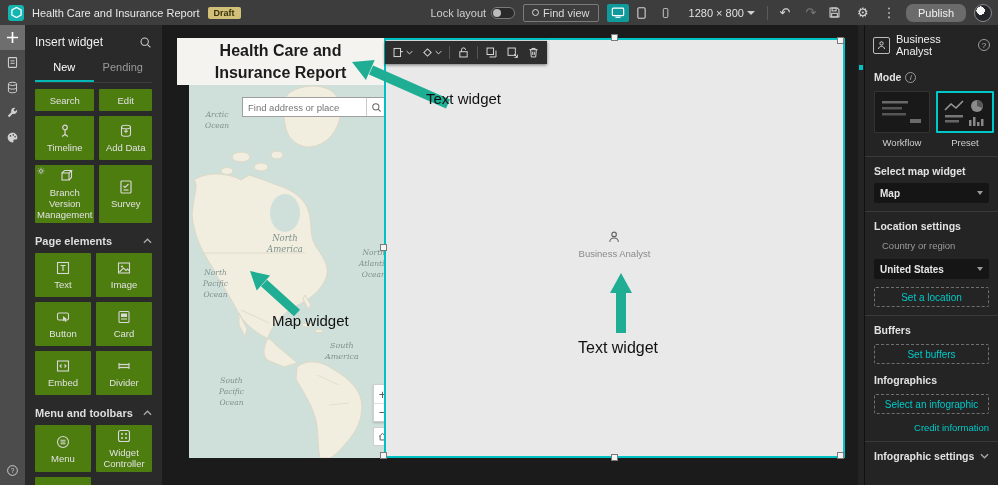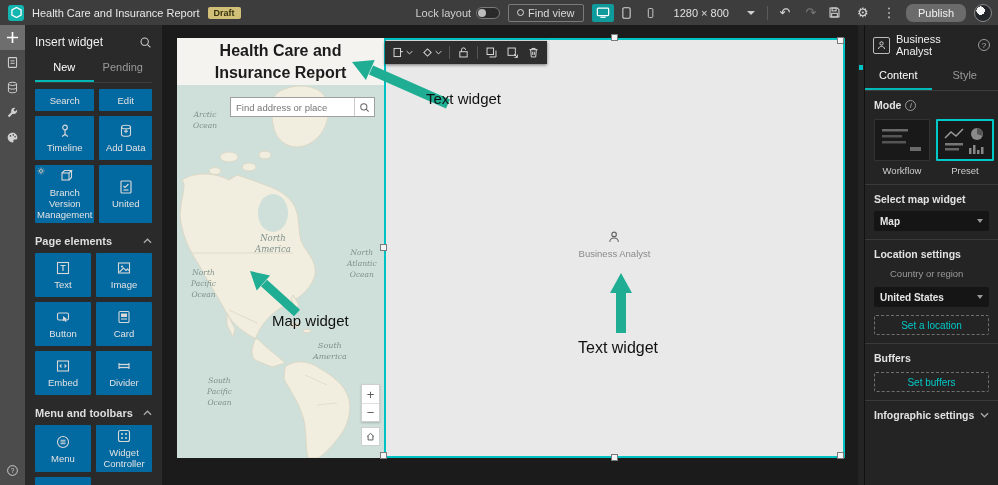--- a/index.html
+++ b/index.html
@@ -20,21 +20,21 @@
   .toggle { width:24px; height:12px; background:#2a2a2a; border:1px solid #7a7a7a;
     border-radius:7px; position:relative; }
   .toggle .knob { position:absolute; left:1px; top:1px; width:8px; height:8px;
     border-radius:50%; background:#bdbdbd; }
   .liveview { display:flex; align-items:center; gap:4px; border:1px solid #7a7a7a;
     border-radius:2px; padding:2px 8px; color:#d9d9d9; }
   .liveview .dot { width:7px; height:7px; border:1.5px solid #d9d9d9; border-radius:50%; }
   .devbtn { width:22px; height:18px; display:flex; align-items:center;
     justify-content:center; border-radius:2px; color:#d6d6d6; }
   .devbtn.active { background:#0f9b9b; color:#fff; }
-  .res { display:flex; align-items:center; gap:18px; color:#e0e0e0; margin:0 4px; }
+  .res { display:flex; align-items:center; gap:3px; color:#e0e0e0; margin:0 4px; }
   .caret { width:0; height:0; border-left:4px solid transparent;
     border-right:4px solid transparent; border-top:4px solid #cfcfcf; display:inline-block; }
   .tbicon { width:18px; text-align:center; color:#d8d8d8; font-size:13px; }
   .tbicon.dim { color:#777; }
   .sep-v { width:1px; height:14px; background:#5a5a5a; }
   .publish { background:#6b6b6b; color:#f2f2f2; border-radius:7px; padding:3px 12px;
     font-size:11px; }
   .avatar { width:18px; height:18px; border-radius:50%;
     background:radial-gradient(circle at 35% 35%, #f5f5f5 0 28%, #22262a 29% 100%);
     border:1px solid #888; }
@@ -52,38 +52,38 @@
   
   .insert { width:137px; background:#2a2a2a; flex:0 0 137px; color:#e0e0e0;
     padding:0 10px; overflow:hidden; }
   .insert-head { display:flex; align-items:center; justify-content:space-between;
     padding:10px 0 6px 0; }
   .insert-title { font-size:12px; color:#f0f0f0; }
   .tabs { display:flex; border-bottom:1px solid #3c3c3c; }
   .tab { flex:1; text-align:center; font-size:11px; color:#9a9a9a; padding:6px 0 7px; }
   .tab.active { color:#fff; border-bottom:2px solid #00b8b8; }
   .tilegrid { display:grid; grid-template-columns:1fr 1fr; gap:5px; margin-top:6px; }
-  .tile { background:#0369a1; border-radius:1px; display:flex; flex-direction:column;
+  .tile { background:#4d7c0f; border-radius:1px; display:flex; flex-direction:column;
     align-items:center; justify-content:center; gap:3px; min-height:44px;
     font-size:9.5px; color:#e2e2e2; text-align:center; padding:3px 2px; position:relative; }
   .tile.short { min-height:22px; }
   .tile .corner { position:absolute; top:2px; left:2px; color:#bdbdbd; }
   .sect { display:flex; align-items:center; justify-content:space-between;
     margin:12px 0 2px; font-size:11px; font-weight:bold; color:#dedede; }
   .chev { color:#aaa; }
 
   
   .editor { flex:1; background:#1b1b1b; position:relative; min-width:0; }
   .page { position:absolute; left:15px; top:13px; width:668px; height:420px; }
   .w-title { position:absolute; left:0; top:0; width:207px; height:47px;
     background:#f4f3f0; display:flex; align-items:center; justify-content:center;
     text-align:center; }
   .w-title span { font-size:16px; font-weight:bold; color:#1c1c1c; line-height:22px;
     padding:0 10px; }
-  .w-map { position:absolute; left:0; top:47px; width:207px; height:373px;
+  .w-map { position:absolute; left:12px; top:47px; width:207px; height:373px;
     background:#404040; overflow:hidden; }
   .map-search { position:absolute; left:53px; top:12px; width:145px; height:20px;
     background:#fff; border:1px solid #9f9f9f; display:flex; align-items:center; }
   .map-search input { flex:1; border:0; outline:0; font-size:9.5px; color:#555;
     padding:0 5px; min-width:0; font-family:"Liberation Sans",sans-serif; background:transparent; }
   .map-search .mag { width:20px; height:100%; border-left:1px solid #ccc;
     display:flex; align-items:center; justify-content:center; color:#666; }
   .map-ctl { position:absolute; right:4px; bottom:36px; width:19px;
     background:#fff; border:1px solid #cfcfcf; box-shadow:0 1px 2px rgba(0,0,0,.2); }
   .map-ctl div { height:18px; display:flex; align-items:center; justify-content:center;
@@ -119,21 +119,21 @@
   .rp-head .boxicon { width:17px; height:17px; border:1px solid #bbb; border-radius:2px;
     display:flex; align-items:center; justify-content:center; color:#ddd; }
   .rp-title { font-size:11px; color:#f0f0f0; flex:1; }
   .rp-help { width:12px; height:12px; border:1px solid #9a9a9a; border-radius:50%;
     font-size:8px; display:flex; align-items:center; justify-content:center; color:#bbb; }
   .rp-body { flex:1; overflow:hidden; font-size:10.5px; }
   .rp-sec { padding:8px 9px; border-top:1px solid #3a3a3a; }
   .rp-sec.first { border-top:0; }
   .rp-h { font-size:10.5px; font-weight:bold; color:#e2e2e2; display:flex;
     align-items:center; gap:4px; }
-  .rp-sub { color:#9a9a9a; font-size:9.5px; margin:8px 16px 4px; }
+  .rp-sub { color:#9a9a9a; font-size:9.5px; margin:8px 8px 4px; }
   .info-i { width:11px; height:11px; border:1px solid #9a9a9a; border-radius:50%;
     font-size:7.5px; font-style:italic; display:flex; align-items:center;
     justify-content:center; color:#bbb; font-weight:normal; }
   .modecards { display:flex; gap:6px; margin-top:8px; }
   .modecard { flex:1; text-align:center; font-size:9.5px; color:#cfcfcf; }
   .mc-box { height:42px; background:#191919; border:1px solid #333; border-radius:1px;
     margin-bottom:4px; padding:5px; display:flex; }
   .modecard.sel .mc-box { border:2px solid #00c8c8; }
   .dropdown { margin-top:6px; height:20px; background:#151515; border-radius:2px;
     display:flex; align-items:center; padding:0 6px; color:#e6e6e6; font-size:10px;
@@ -307,21 +307,21 @@
               <path d="M5 5 L7.5 2.5 H14.5 L12 5 M14.5 2.5 V9.5 L12 12" fill="none" stroke="#d8d8d8" stroke-width="1.1"></path>
             </svg>
           <span>Branch Version Management</span>
         </div>
         <div class="tile">
           <svg width="16" height="16" viewBox="0 0 16 16">
               <rect x="3" y="2" width="10" height="12" rx="1" fill="none" stroke="#d8d8d8" stroke-width="1.2"></rect>
               <path d="M5.5 7 L7 8.5 L10.5 5" fill="none" stroke="#d8d8d8" stroke-width="1.2"></path>
               <line x1="5.5" y1="11" x2="10.5" y2="11" stroke="#d8d8d8" stroke-width="1.2"></line>
             </svg>
-          <span>United</span>
+          <span>Survey</span>
         </div>
       </div>
 
       <div class="sect">
         <span>Page elements</span>
         <span class="chev">
           <svg width="9" height="6" viewBox="0 0 10 6">
               <path d="M1 5 L5 1 L9 5" fill="none" stroke="#aaa" stroke-width="1.4"></path>
             </svg>
         </span>
@@ -560,24 +560,20 @@
     <div class="rpanel">
       <div class="rp-head">
         <span class="boxicon">
           <svg width="11" height="11" viewBox="0 0 16 16">
               <circle cx="8" cy="5" r="2.4" fill="none" stroke="currentColor" stroke-width="1.4"></circle>
               <path d="M3.5 13 C4 10.5 5.8 9.3 8 9.3 C10.2 9.3 12 10.5 12.5 13" fill="none" stroke="currentColor" stroke-width="1.4"></path>
             </svg>
         </span>
         <span class="rp-title">Business Analyst</span>
         <span class="rp-help">?</span>
-      </div>
-      <div class="tabs">
-        <div class="tab active">Content</div>
-        <div class="tab">Style</div>
       </div>
 
       <div class="rp-body">
         <div class="rp-sec first">
           <div class="rp-h">
               <span>Mode</span>
               <span class="info-i">i</span>
             </div>
           <div class="modecards">
             <div class="modecard">
@@ -632,20 +628,27 @@
           <div class="dashbtn">Set a location</div>
         </div>
 
         <div class="rp-sec">
           <div class="rp-h">
               <span>Buffers</span>
             </div>
           <div class="dashbtn">Set buffers</div>
         </div>
 
+        <div class="rp-sec" style="border-top:0; padding-top:2px;">
+          <div class="rp-h">
+              <span>Infographics</span>
+            </div>
+          <div class="dashbtn">Select an infographic</div>
+          <div class="creditlink">Credit information</div>
+        </div>
 
         <div class="rp-sec">
           <div class="rp-h rp-collapse">
             <span>Infographic settings</span>
             <svg width="9" height="6" viewBox="0 0 10 6">
                 <path d="M1 1 L5 5 L9 1" fill="none" stroke="#aaa" stroke-width="1.4"></path>
               </svg>
           </div>
         </div>
       </div>

